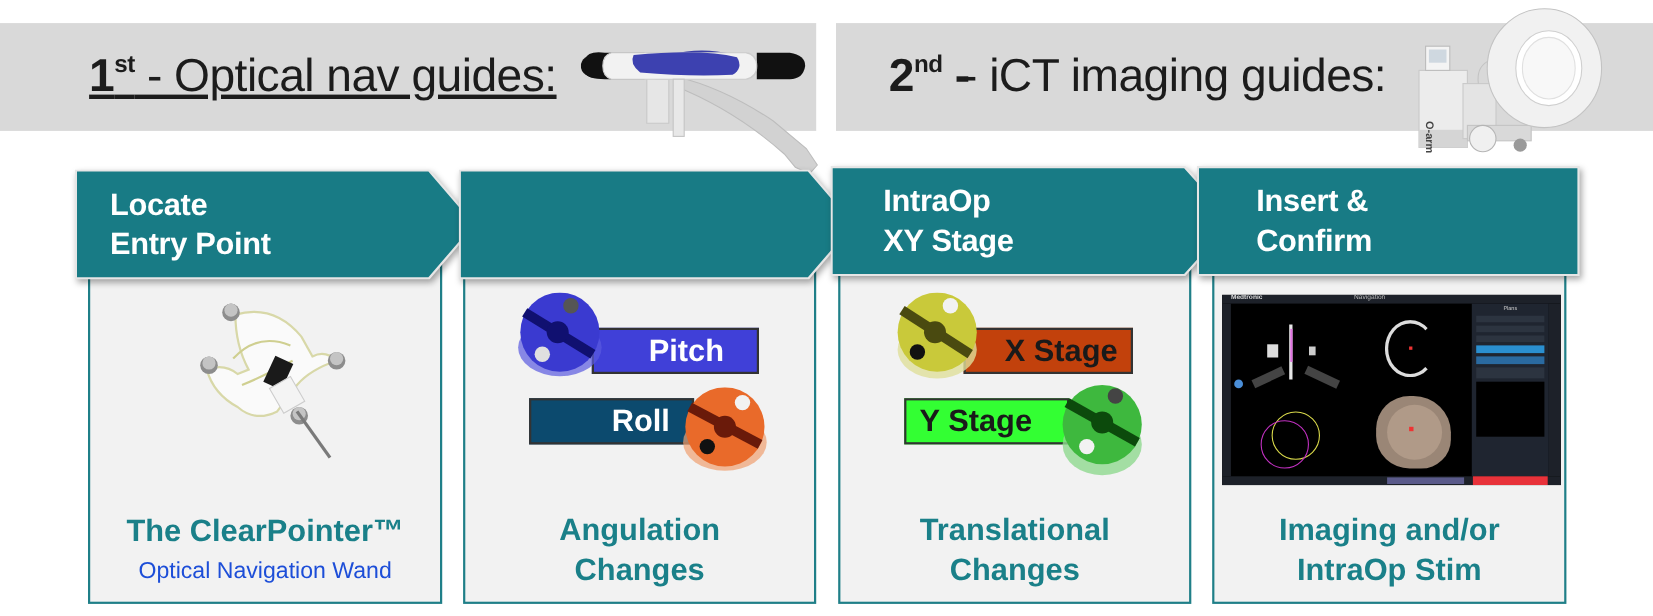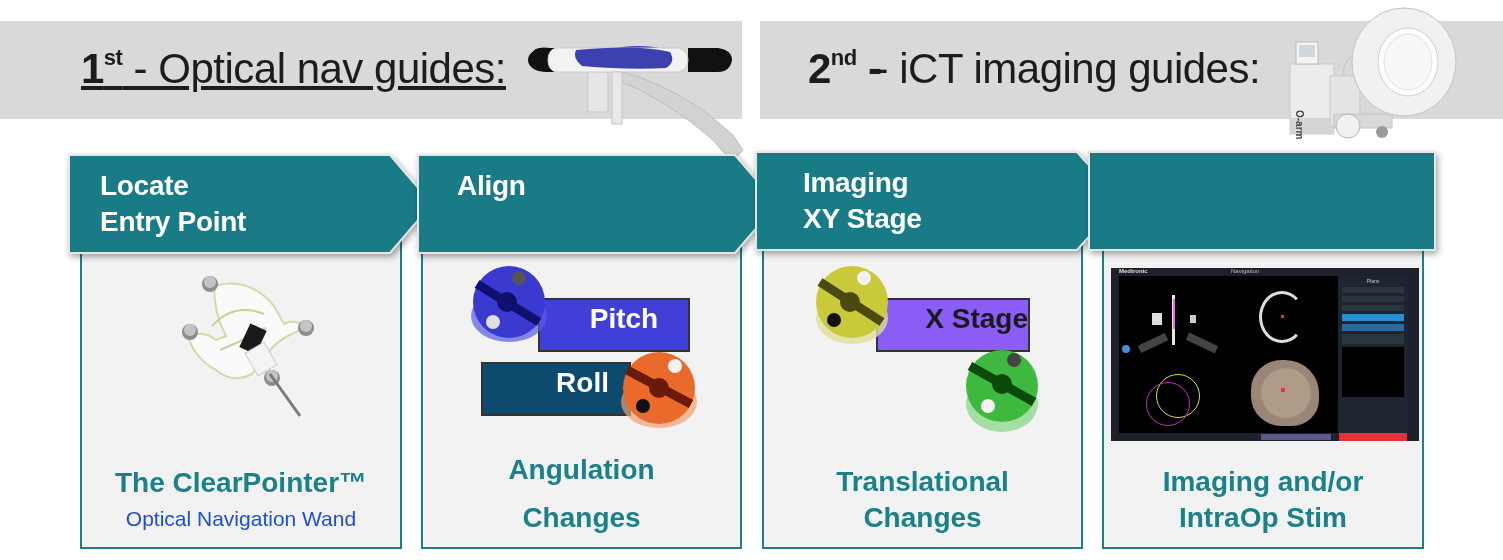--- a/index.html
+++ b/index.html
@@ -23,21 +23,21 @@
   .box-3 { left: 762px; width: 321px; }
   .box-4 { left: 1102px; width: 322px; }
 
   .chev { position: absolute; top: 154px; height: 100px; filter: drop-shadow(2px 3px 3px rgba(0,0,0,0.35)); }
   .chev svg { display: block; }
   .chev-label { position: absolute; left: 0; top: 0; color: #ffffff; font-weight: bold; font-size: 28px; line-height: 36px; white-space: nowrap; letter-spacing: -0.3px; }
 
   .caption { position: absolute; left: 0; width: 100%; text-align: center; color: #1a8089; font-weight: bold; font-size: 28px; line-height: 35px; }
   .caption-sub { position: absolute; left: 0; width: 100%; text-align: center; color: #1d4ed8; font-size: 21px; }
 
-  .knob-label { position: absolute; height: 54px; border: 2px solid #333; font-weight: bold; font-size: 28px; line-height: 38px; }
+  .knob-label { position: absolute; height: 42px; border: 2px solid #333; font-weight: bold; font-size: 28px; line-height: 38px; }
 </style>
 </head>
 <body>
 
 <div class="banner banner-1">
   <div class="banner-title">
     <span class="num">1</span><sup>st</sup><span> - Optical nav guides:</span>
   </div>
 </div>
 
@@ -115,34 +115,35 @@
   </svg>
   <div class="knob-label" style="left:58px; top:120px; width:150px; background:#0c4a6e; color:#fff; text-align:right; padding-right:20px;">Roll</div>
   <svg style="position:absolute; left:196px; top:110px;" width="84" height="80" viewBox="0 0 84 80">
     <ellipse cx="40" cy="50" rx="38" ry="26" fill="#f0a070" opacity="0.7"></ellipse>
     <circle cx="40" cy="36" r="36" fill="#e96a2a"></circle>
     <line x1="8" y1="18" x2="72" y2="52" stroke="#6a1a0a" stroke-width="9"></line>
     <circle cx="40" cy="36" r="10" fill="#6a1a0a"></circle>
     <circle cx="56" cy="14" r="7" fill="#f2f2f2"></circle>
     <circle cx="24" cy="54" r="7" fill="#111"></circle>
   </svg>
-  <div class="caption" style="top:210px;">Angulation</div>
+  <div class="caption" style="top:222px;">Angulation</div>
   <div class="caption" style="top:258px;">Changes</div>
 </div>
 
 <div class="box box-3">
-  <div class="knob-label" style="left:112px; top:56px; width:154px; background:#8b5cf6; color:#1a1a1a; text-align:right; ">X Stage</div>
+  <div class="knob-label" style="left:112px; top:56px; width:154px; background:#c2410c; color:#1a1a1a; text-align:right; padding-right:12px;">X Stage</div>
   <svg style="position:absolute; left:48px; top:24px;" width="84" height="80" viewBox="0 0 84 80">
     <ellipse cx="40" cy="52" rx="36" ry="26" fill="#dede9a" opacity="0.8"></ellipse>
     <circle cx="40" cy="36" r="36" fill="#c9c93a"></circle>
     <line x1="8" y1="16" x2="70" y2="56" stroke="#4a4a10" stroke-width="9"></line>
     <circle cx="38" cy="36" r="10" fill="#4a4a10"></circle>
     <circle cx="52" cy="12" r="7" fill="#f2f2f2"></circle>
     <circle cx="22" cy="54" r="7" fill="#111"></circle>
   </svg>
+  <div class="knob-label" style="left:58px; top:120px; width:150px; background:#33ff33; color:#1a1a1a; text-align:left; padding-left:12px;">Y Stage</div>
   <svg style="position:absolute; left:198px; top:108px;" width="84" height="84" viewBox="0 0 84 84">
     <ellipse cx="40" cy="54" rx="36" ry="28" fill="#8ed88e" opacity="0.8"></ellipse>
     <circle cx="40" cy="36" r="36" fill="#3eb83e"></circle>
     <line x1="8" y1="16" x2="72" y2="52" stroke="#0c4a0c" stroke-width="9"></line>
     <circle cx="40" cy="34" r="10" fill="#0c4a0c"></circle>
     <circle cx="52" cy="10" r="7" fill="#444"></circle>
     <circle cx="26" cy="56" r="7" fill="#f2f2f2"></circle>
   </svg>
   <div class="caption" style="top:222px;">Translational</div>
   <div class="caption" style="top:258px;">Changes</div>
@@ -204,29 +205,32 @@
   <div class="chev-label" style="left:32px; top:14px;">
     <div>Locate</div>
     <div>Entry Point</div>
   </div>
 </div>
 <div class="chev" style="left:417px; width:362px;">
   <svg width="362" height="100" viewBox="0 0 362 100">
       <polygon points="1,1 318,1 360,50 318,99 1,99" fill="#187b85" stroke="#e6e6e6" stroke-width="2"></polygon>
     </svg>
   <div class="chev-label" style="left:40px; top:14px;">
-    <div>Align</div>
   </div>
 </div>
 <div class="chev" style="left:755px; width:368px; top:151px;">
   <svg width="368" height="100" viewBox="0 0 368 100">
       <polygon points="1,1 322,1 366,50 322,99 1,99" fill="#187b85" stroke="#e6e6e6" stroke-width="2"></polygon>
     </svg>
   <div class="chev-label" style="left:48px; top:14px;">
-    <div>Imaging</div>
+    <div>IntraOp</div>
     <div>XY Stage</div>
   </div>
 </div>
 <div class="chev" style="left:1088px; width:349px; top:151px;">
   <svg width="349" height="100" viewBox="0 0 349 100">
       <polygon points="1,1 347,1 347,99 1,99" fill="#187b85" stroke="#e6e6e6" stroke-width="2"></polygon>
     </svg>
+  <div class="chev-label" style="left:54px; top:14px;">
+    <div>Insert &amp;</div>
+    <div>Confirm</div>
+  </div>
 </div>
 
 </body></html>

